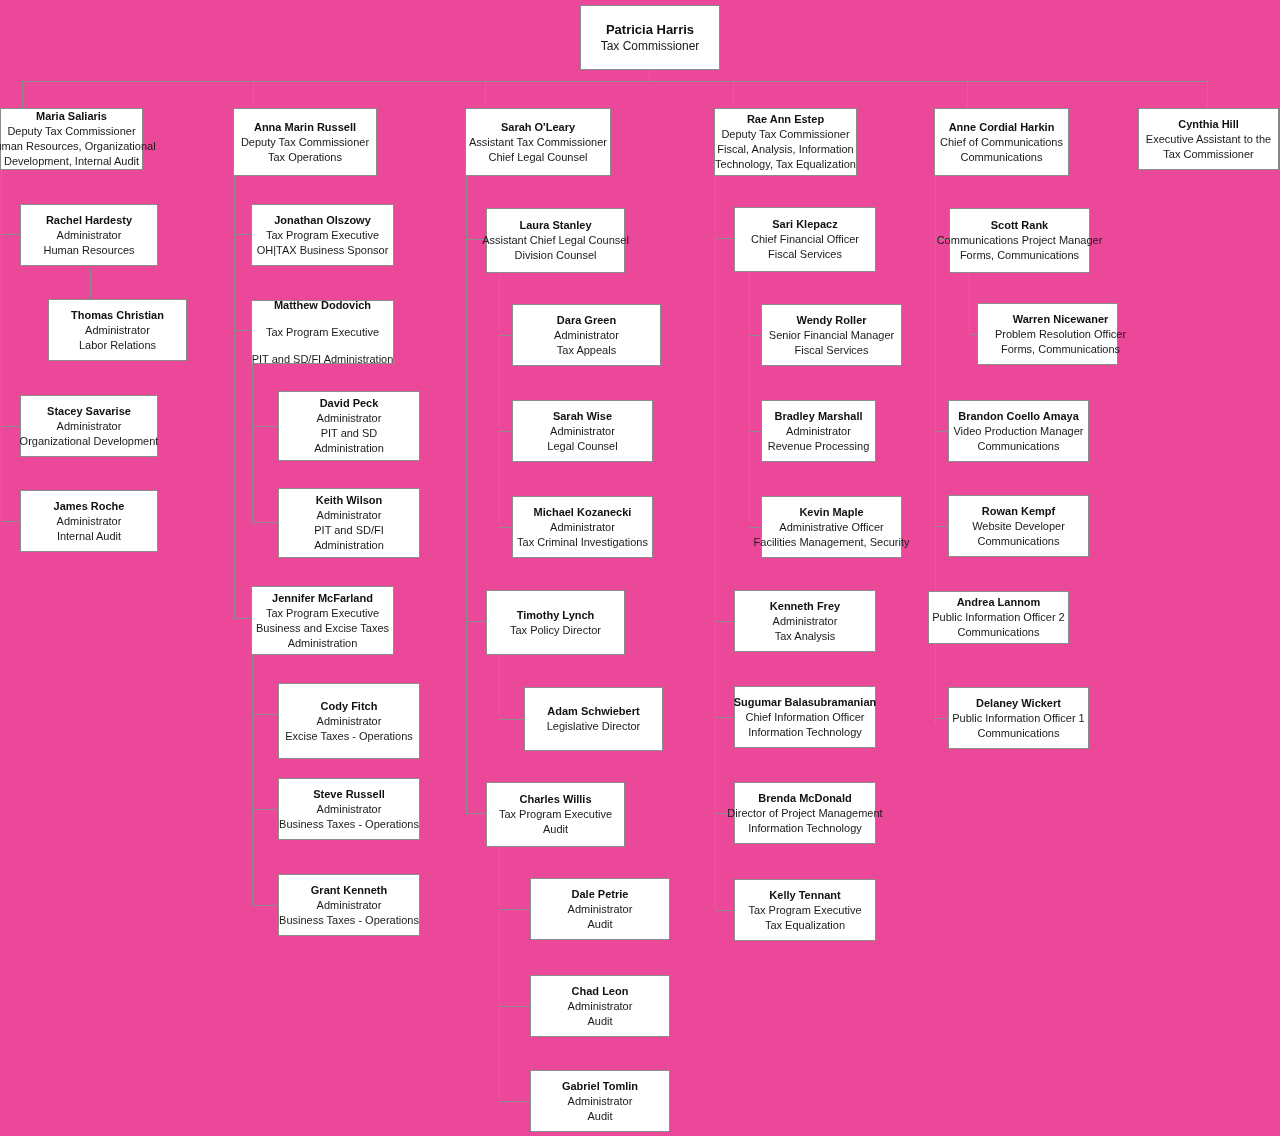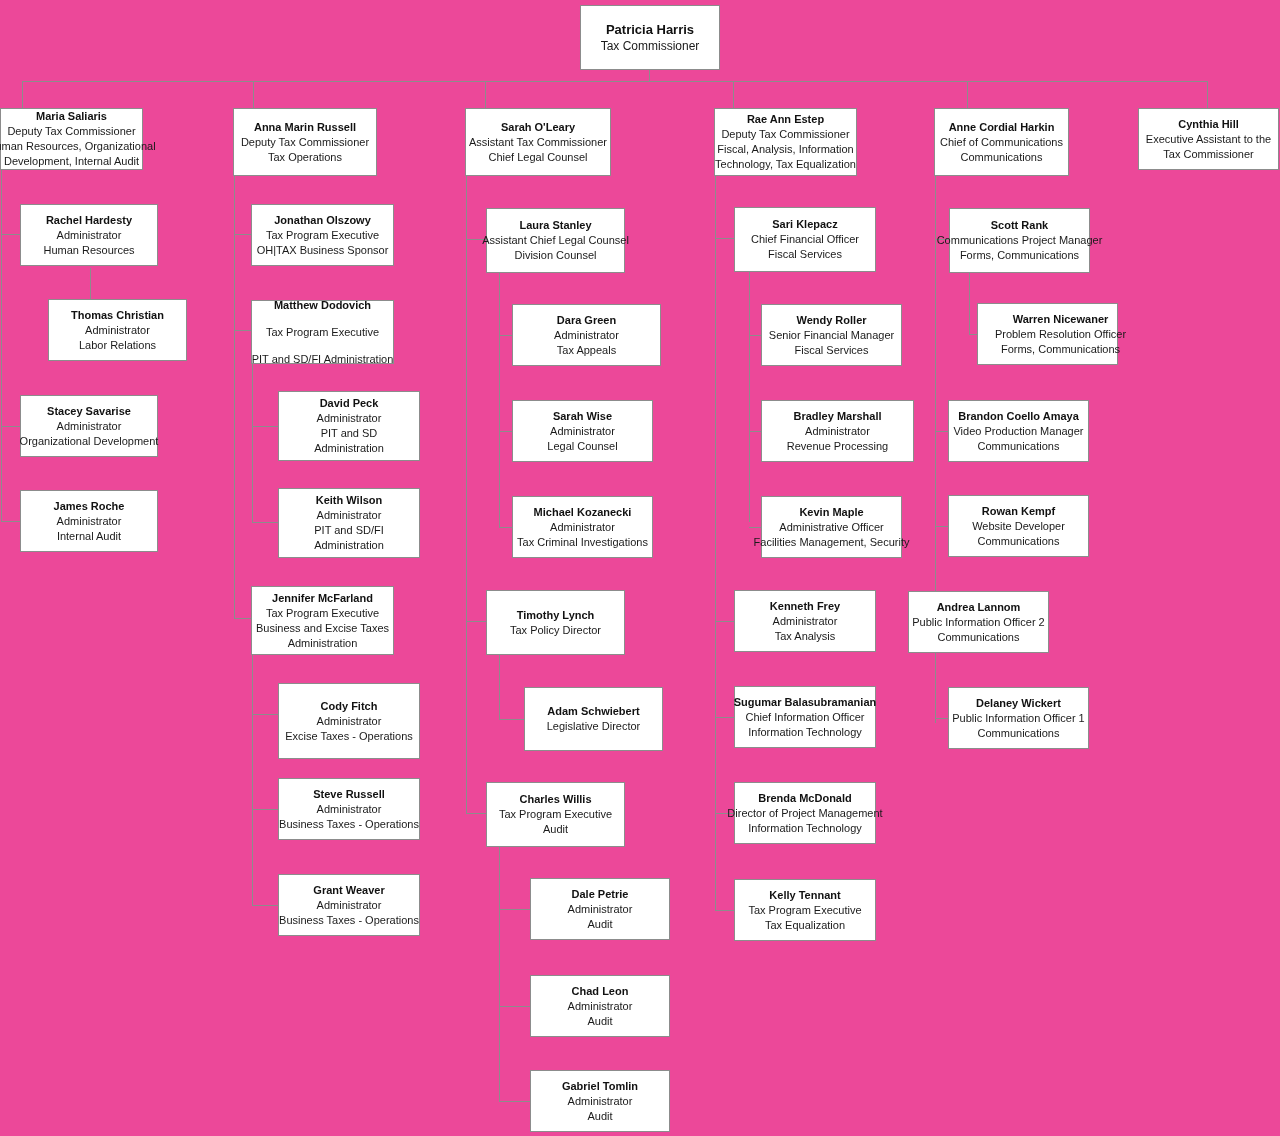--- a/index.html
+++ b/index.html
@@ -204,21 +204,21 @@
     <div class="name">Cody Fitch</div>
     <div class="line">Administrator</div>
     <div class="line">Excise Taxes - Operations</div>
   </div>
   <div class="node" style="left:278px; top:778px; width:142px; height:62px;">
     <div class="name">Steve Russell</div>
     <div class="line">Administrator</div>
     <div class="line">Business Taxes - Operations</div>
   </div>
   <div class="node" style="left:278px; top:874px; width:142px; height:62px;">
-    <div class="name">Grant Weaver</div>
+    <div class="name">Grant Kenneth</div>
     <div class="line">Administrator</div>
     <div class="line">Business Taxes - Operations</div>
   </div>
 
   <div class="node" style="left:465px; top:108px; width:146px; height:68px;">
     <div class="name">Sarah O'Leary</div>
     <div class="line">Assistant Tax Commissioner</div>
     <div class="line">Chief Legal Counsel</div>
   </div>
   <div class="node" style="left:486px; top:208px; width:139px; height:65px;">
@@ -279,21 +279,21 @@
   <div class="node" style="left:734px; top:207px; width:142px; height:65px;">
     <div class="name">Sari Klepacz</div>
     <div class="line">Chief Financial Officer</div>
     <div class="line">Fiscal Services</div>
   </div>
   <div class="node" style="left:761px; top:304px; width:141px; height:62px;">
     <div class="name">Wendy Roller</div>
     <div class="line">Senior Financial Manager</div>
     <div class="line">Fiscal Services</div>
   </div>
-  <div class="node" style="left:761px; top:400px; width:153px; height:62px;">
+  <div class="node" style="left:761px; top:400px; width:115px; height:62px;">
     <div class="name">Bradley Marshall</div>
     <div class="line">Administrator</div>
     <div class="line">Revenue Processing</div>
   </div>
   <div class="node" style="left:761px; top:496px; width:141px; height:62px;">
     <div class="name">Kevin Maple</div>
     <div class="line">Administrative Officer</div>
     <div class="line">Facilities Management, Security</div>
   </div>
   <div class="node" style="left:734px; top:590px; width:142px; height:62px;">
@@ -335,21 +335,21 @@
   <div class="node" style="left:948px; top:400px; width:141px; height:62px;">
     <div class="name">Brandon Coello Amaya</div>
     <div class="line">Video Production Manager</div>
     <div class="line">Communications</div>
   </div>
   <div class="node" style="left:948px; top:495px; width:141px; height:62px;">
     <div class="name">Rowan Kempf</div>
     <div class="line">Website Developer</div>
     <div class="line">Communications</div>
   </div>
-  <div class="node" style="left:908px; top:591px; width:141px; height:62px;">
+  <div class="node" style="left:928px; top:591px; width:141px; height:53px;">
     <div class="name">Andrea Lannom</div>
     <div class="line">Public Information Officer 2</div>
     <div class="line">Communications</div>
   </div>
   <div class="node" style="left:948px; top:687px; width:141px; height:62px;">
     <div class="name">Delaney Wickert</div>
     <div class="line">Public Information Officer 1</div>
     <div class="line">Communications</div>
   </div>
 

